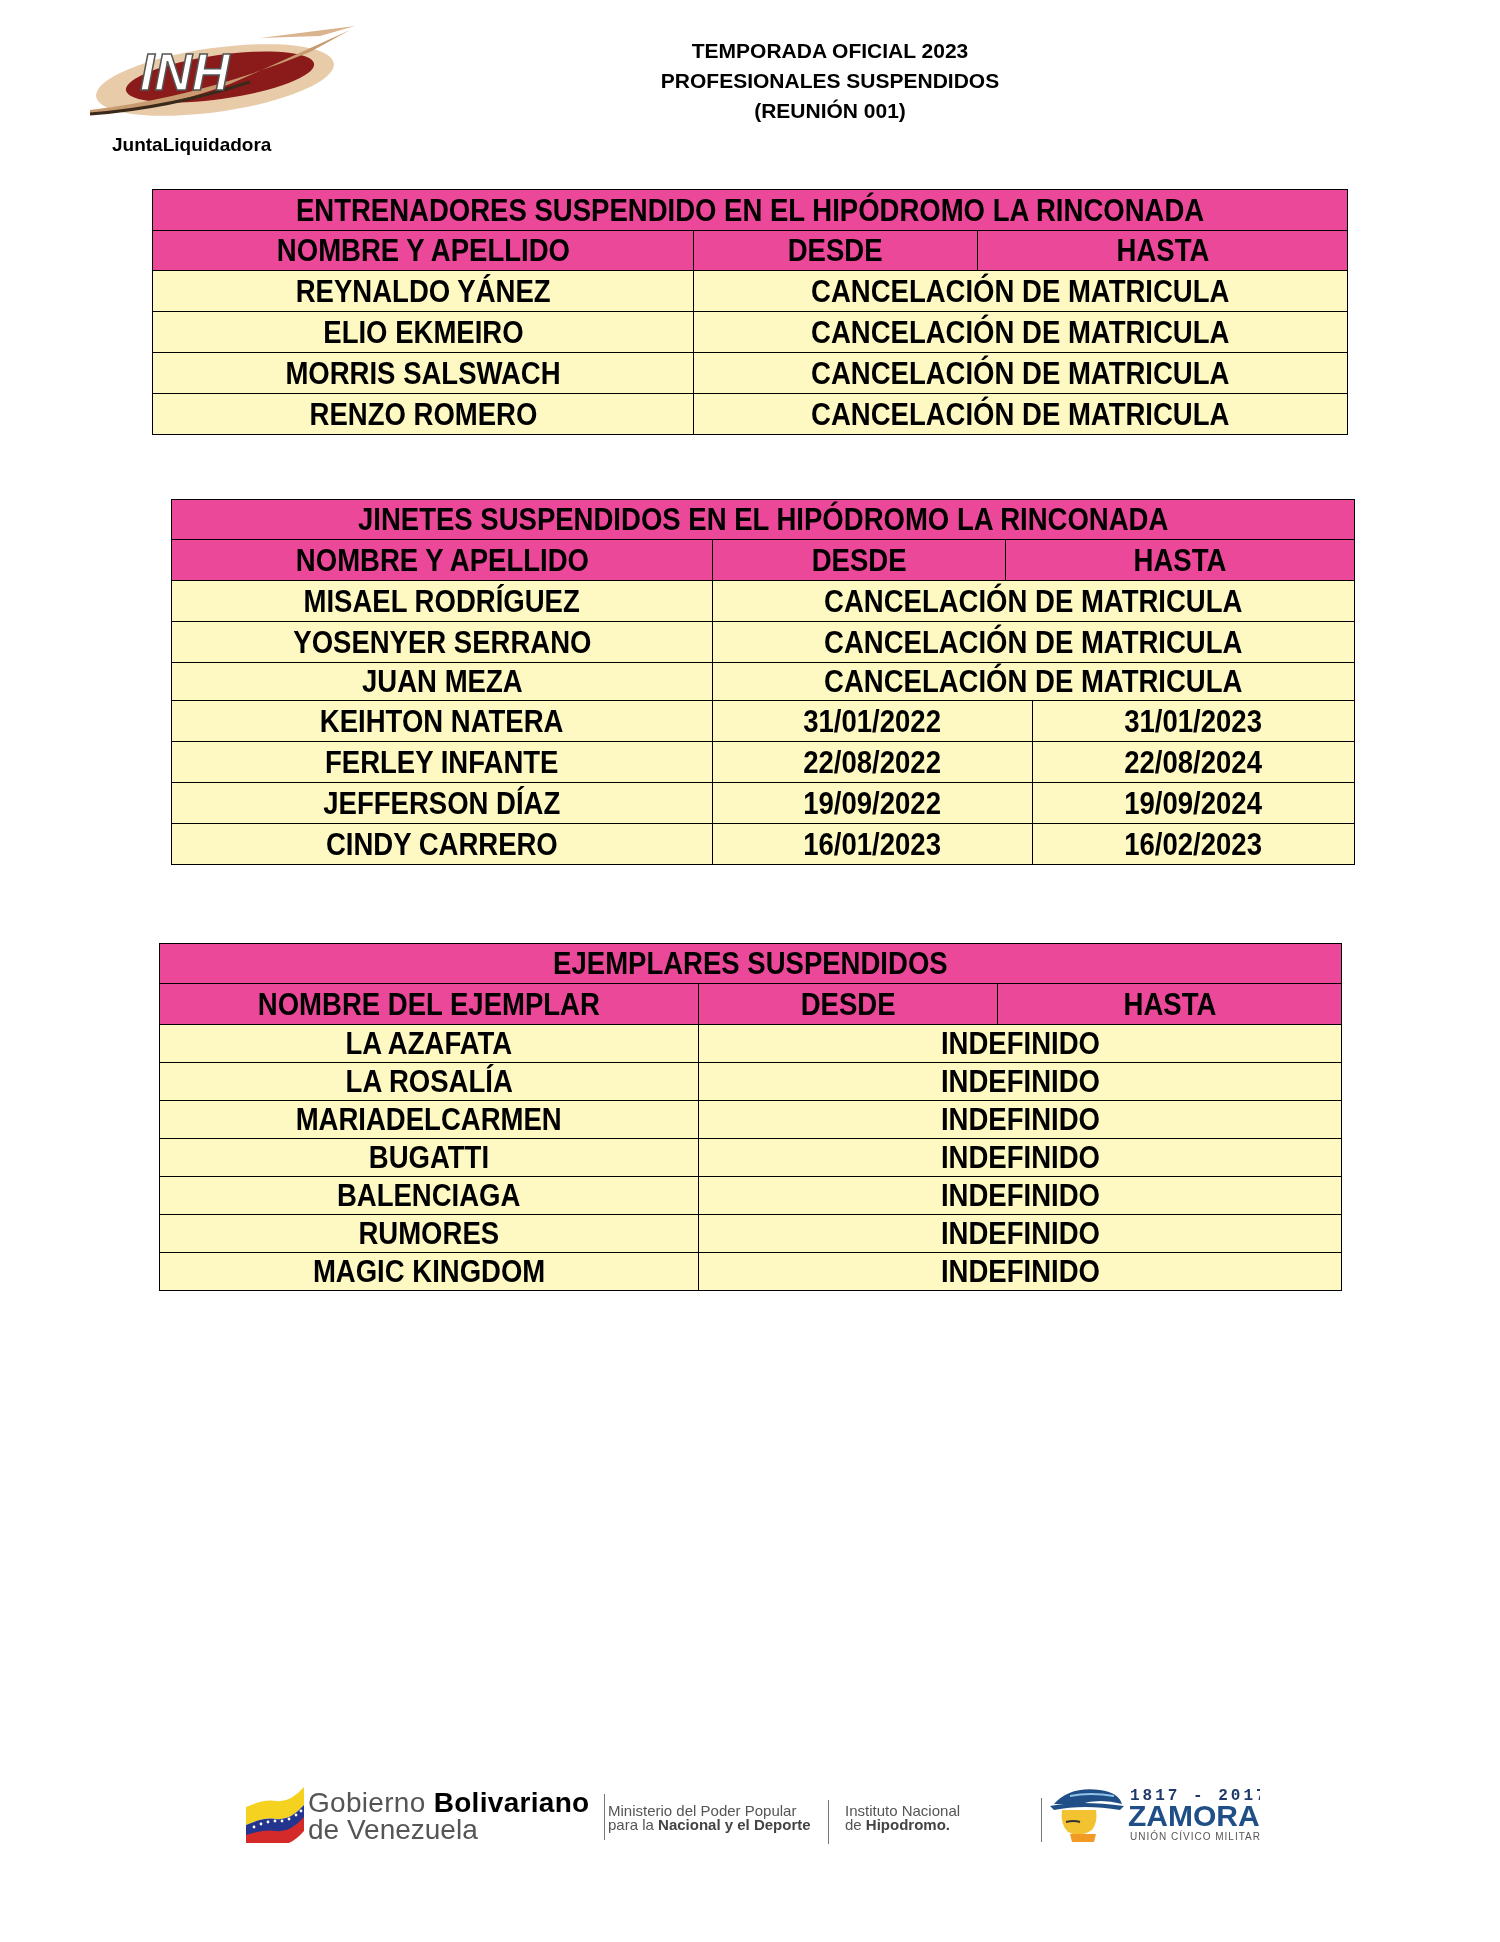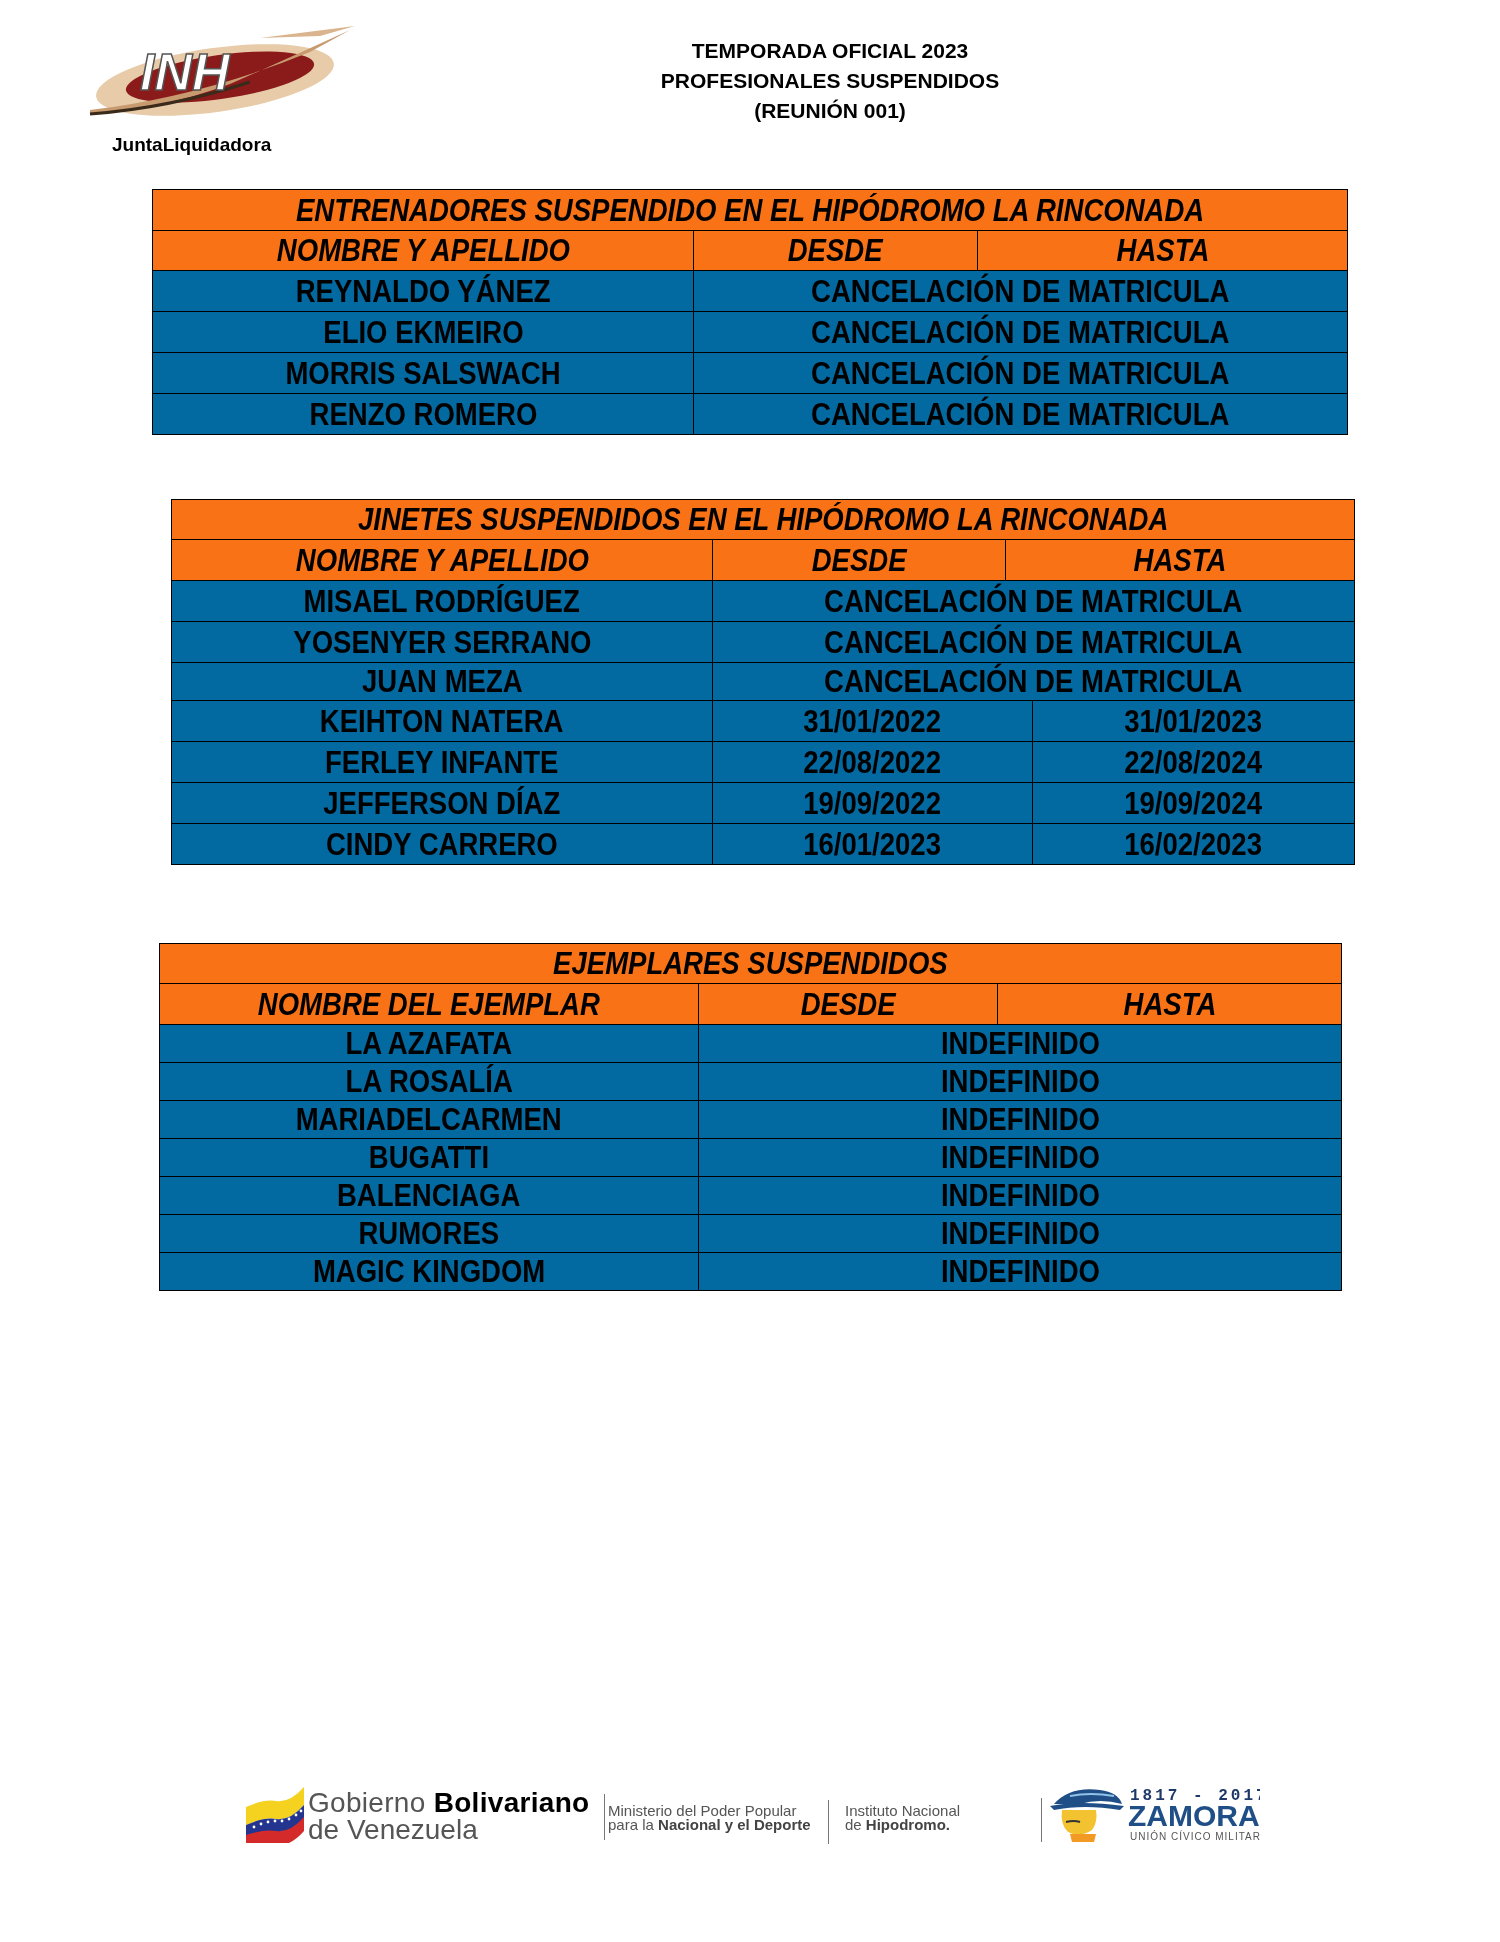--- a/index.html
+++ b/index.html
@@ -7,22 +7,22 @@
 
     
     .logo { position: absolute; left: 80px; top: 22px; width: 275px; height: 105px; }
     .junta { position: absolute; left: 112px; top: 134px; font-size: 19px; font-weight: bold; letter-spacing: 0px; }
     .title-block { position: absolute; left: 580px; top: 36px; width: 500px; text-align: center; font-weight: bold; font-size: 21px; line-height: 30px; }
     .title-block div { white-space: nowrap; }
 
     
     table.susp { position: absolute; border-collapse: collapse; table-layout: fixed; }
     table.susp td { border: 1.5px solid #000; text-align: center; vertical-align: middle; padding: 0; white-space: nowrap; overflow: hidden; font-weight: bold; font-size: 32px; font-stretch: condensed; }
-    table.susp td.hdr { background: #f97316; font-style: italic; }
-    table.susp td.data { background: #0369a1; }
+    table.susp td.hdr { background: #ec4899; }
+    table.susp td.data { background: #fef9c3; }
     .cond { display: inline-block; transform: scaleX(0.86); transform-origin: center; }
 
     #t1 { left: 152px; top: 189px; width: 1195px; }
     #t2 { left: 156px; top: 499px; width: 1183px; margin-left: 15px; }
     #t3 { left: 159px; top: 943px; width: 1182px; padding-left: 24px; }
     .flag { position: absolute; left: 244px; top: 1785px; width: 62px; height: 58px; }
     .gob1 { position: absolute; left: 308px; top: 1787px; font-size: 28px; color: #555; white-space: nowrap; letter-spacing: 0.3px; }
     .gob1 b { color: #000000; }
     .gob2 { position: absolute; left: 308px; top: 1814px; font-size: 28px; color: #555; white-space: nowrap; }
     .vsep { position: absolute; width: 1px; background: #777; }

